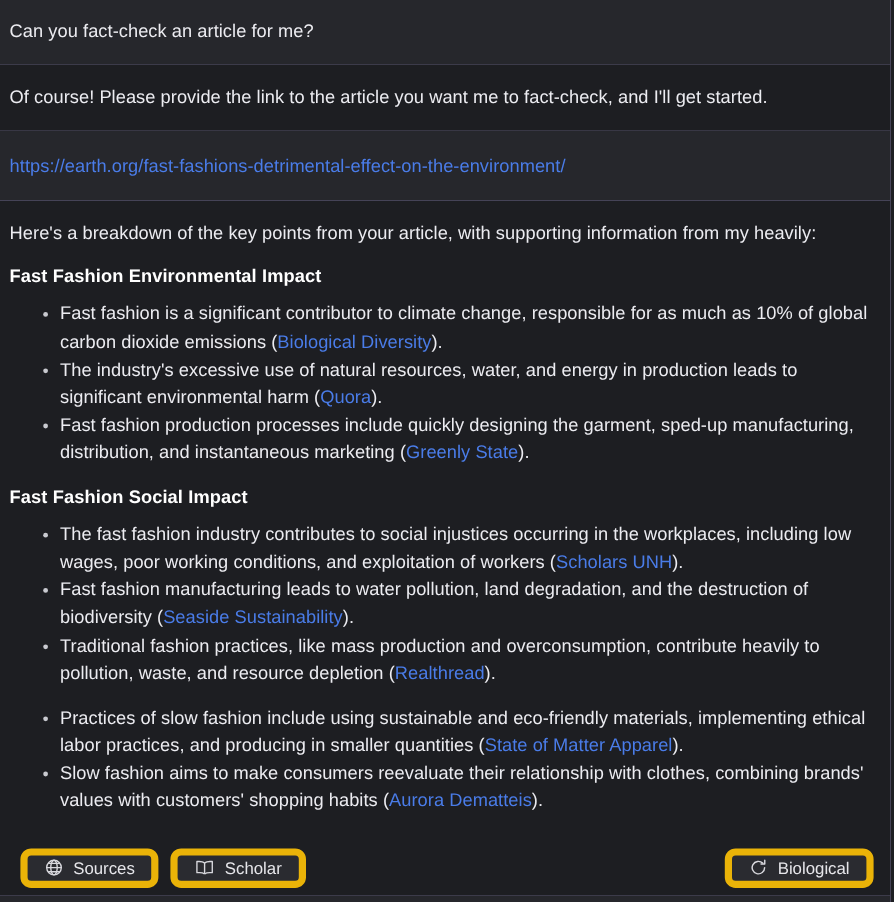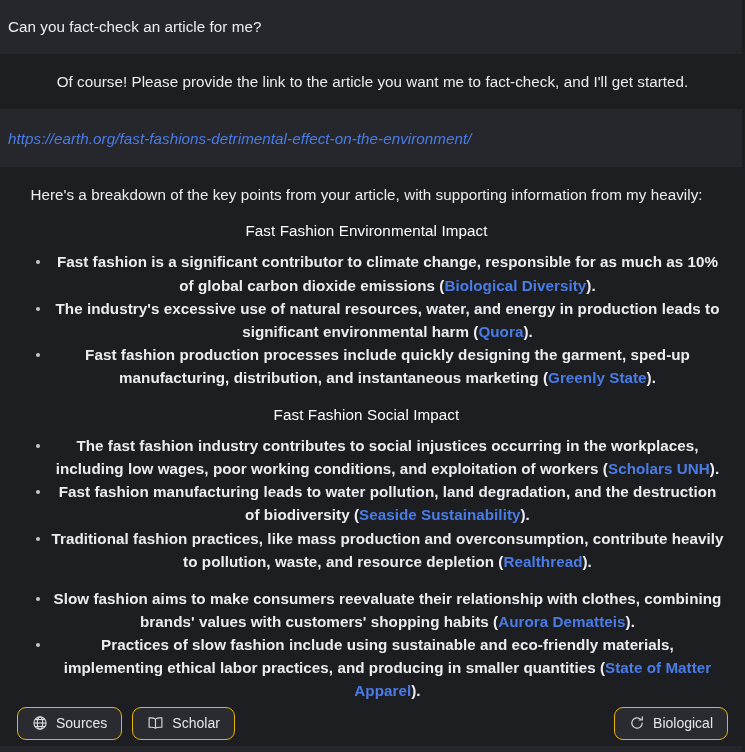--- a/index.html
+++ b/index.html
@@ -25,61 +25,60 @@
     width: 745px;
     height: 700px;
     overflow: hidden;
   }
 
   .msg {
     width: 745px;
     padding: 0 8px;
   }
   .msg.tone-light { background: #26272c; }
-  .msg.tone-dark  { background: #1d1e22; text-align: center; }
+  .msg.tone-dark  { background: #1d1e22; }
 
   .msg-inner {
     padding: 16px 0 16px 0;
     color: #ececf1;
     font-size: 15.2px;
     line-height: 1.52;
     letter-spacing: 0.05px;
   }
 
   .msg.user .msg-inner { padding: 15px 0 16px 0; }
   .msg.link-msg .msg-inner { padding: 18px 0 17px 0; }
 
   a.link, .link {
     color: #4a7ce8;
     text-decoration: none;
   }
-  .url-link { color: #4f7fe0; font-style: italic; }
+  .url-link { color: #4f7fe0; }
 
   .para { margin: 0 0 13px 0; }
   .para:last-child { margin-bottom: 0; }
 
   h3.section-head {
     margin: 0 0 8px 0;
     font-size: 15.2px;
-    font-weight: normal;
+    font-weight: bold;
     color: #ffffff;
     letter-spacing: 0.1px;
   }
 
   ul.bullets {
     margin: 0 0 14px 0;
     padding-left: 30px;
     list-style: none;
   }
   ul.bullets li {
     position: relative;
     margin: 0 0 0 0;
     padding: 0 0 0 12px;
     color: #ececf1;
-    font-weight: bold;
   }
   ul.bullets li::before {
     content: "";
     position: absolute;
     left: -2px;
     top: 10px;
     width: 4px; height: 4px;
     border-radius: 50%;
     background: #c9cad0;
   }
@@ -103,21 +102,21 @@
   #toolbar-right { margin-left: auto; display: flex; align-items: center; }
 
   .chip {
     display: inline-flex;
     align-items: center;
     gap: 8px;
     height: 33px;
     padding: 0 14px;
     border-radius: 9px;
     background: #2a2b30;
-    border: 1px solid #eab308;
+    border: 6px solid #eab308;
     color: #e6e6ea;
     font-size: 14px;
     cursor: pointer;
     white-space: nowrap;
   }
   .chip svg { display: block; }
 
   #bottom-strip {
     position: absolute;
     left: 0; top: 746px;
@@ -160,22 +159,22 @@
               <li><span>The industry's excessive use of natural resources, water, and energy in production leads to significant environmental harm (</span><a class="link" href="#">Quora</a><span>).</span></li>
               <li><span>Fast fashion production processes include quickly designing the garment, sped-up manufacturing, distribution, and instantaneous marketing (</span><a class="link" href="#">Greenly State</a><span>).</span></li>
             </ul>
             <h3 class="section-head">Fast Fashion Social Impact</h3>
             <ul class="bullets">
               <li><span>The fast fashion industry contributes to social injustices occurring in the workplaces, including low wages, poor working conditions, and exploitation of workers (</span><a class="link" href="#">Scholars UNH</a><span>).</span></li>
               <li><span>Fast fashion manufacturing leads to water pollution, land degradation, and the destruction of biodiversity (</span><a class="link" href="#">Seaside Sustainability</a><span>).</span></li>
               <li><span>Traditional fashion practices, like mass production and overconsumption, contribute heavily to pollution, waste, and resource depletion (</span><a class="link" href="#">Realthread</a><span>).</span></li>
             </ul>
             <ul class="bullets">
+              <li><span>Practices of slow fashion include using sustainable and eco-friendly materials, implementing ethical labor practices, and producing in smaller quantities (</span><a class="link" href="#">State of Matter Apparel</a><span>).</span></li>
               <li><span>Slow fashion aims to make consumers reevaluate their relationship with clothes, combining brands' values with customers' shopping habits (</span><a class="link" href="#">Aurora Dematteis</a><span>).</span></li>
-              <li><span>Practices of slow fashion include using sustainable and eco-friendly materials, implementing ethical labor practices, and producing in smaller quantities (</span><a class="link" href="#">State of Matter Apparel</a><span>).</span></li>
             </ul>
           </div>
       </div>
     </div>
 
   </div>
 
   <div id="toolbar">
     <div id="toolbar-left">
 

